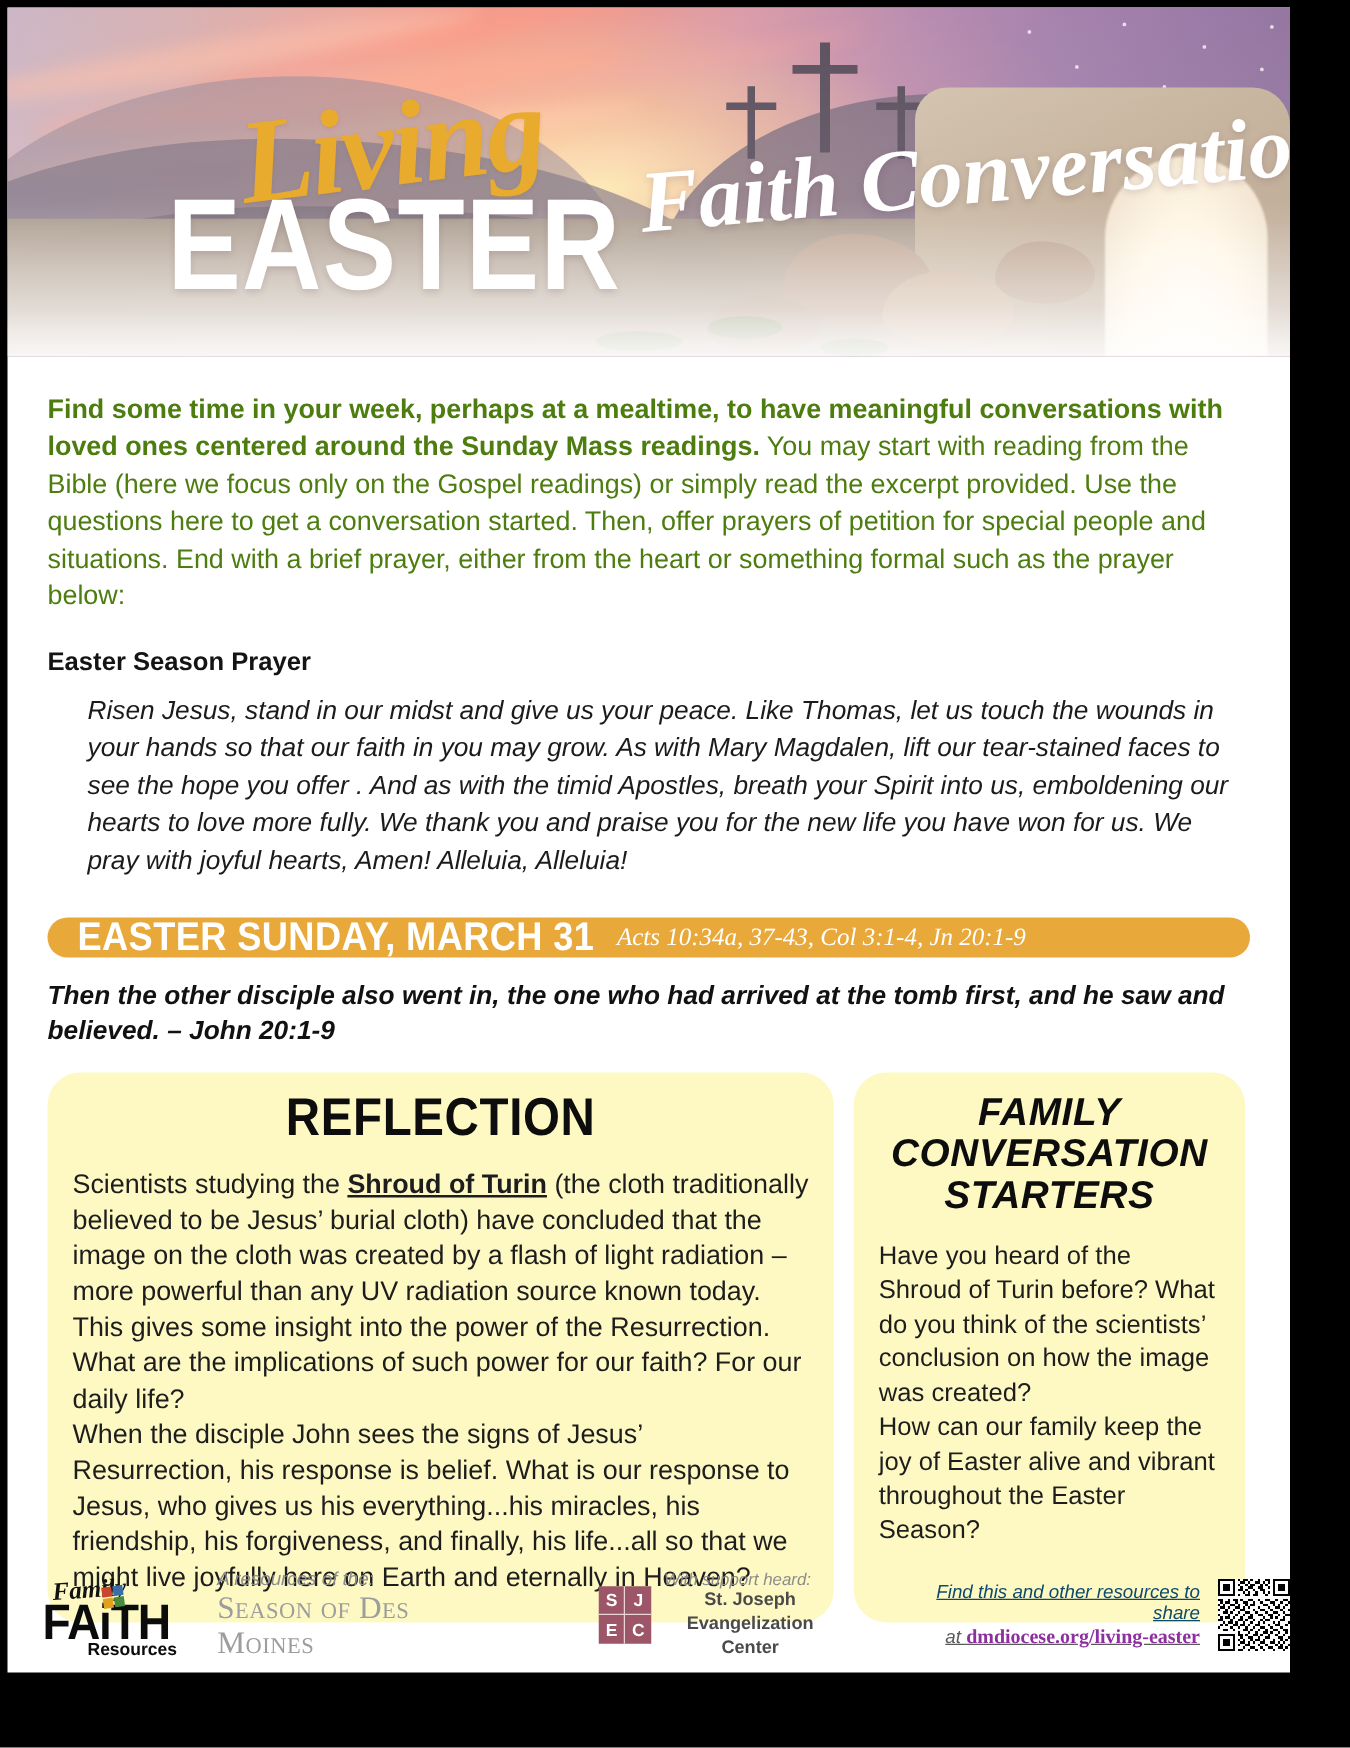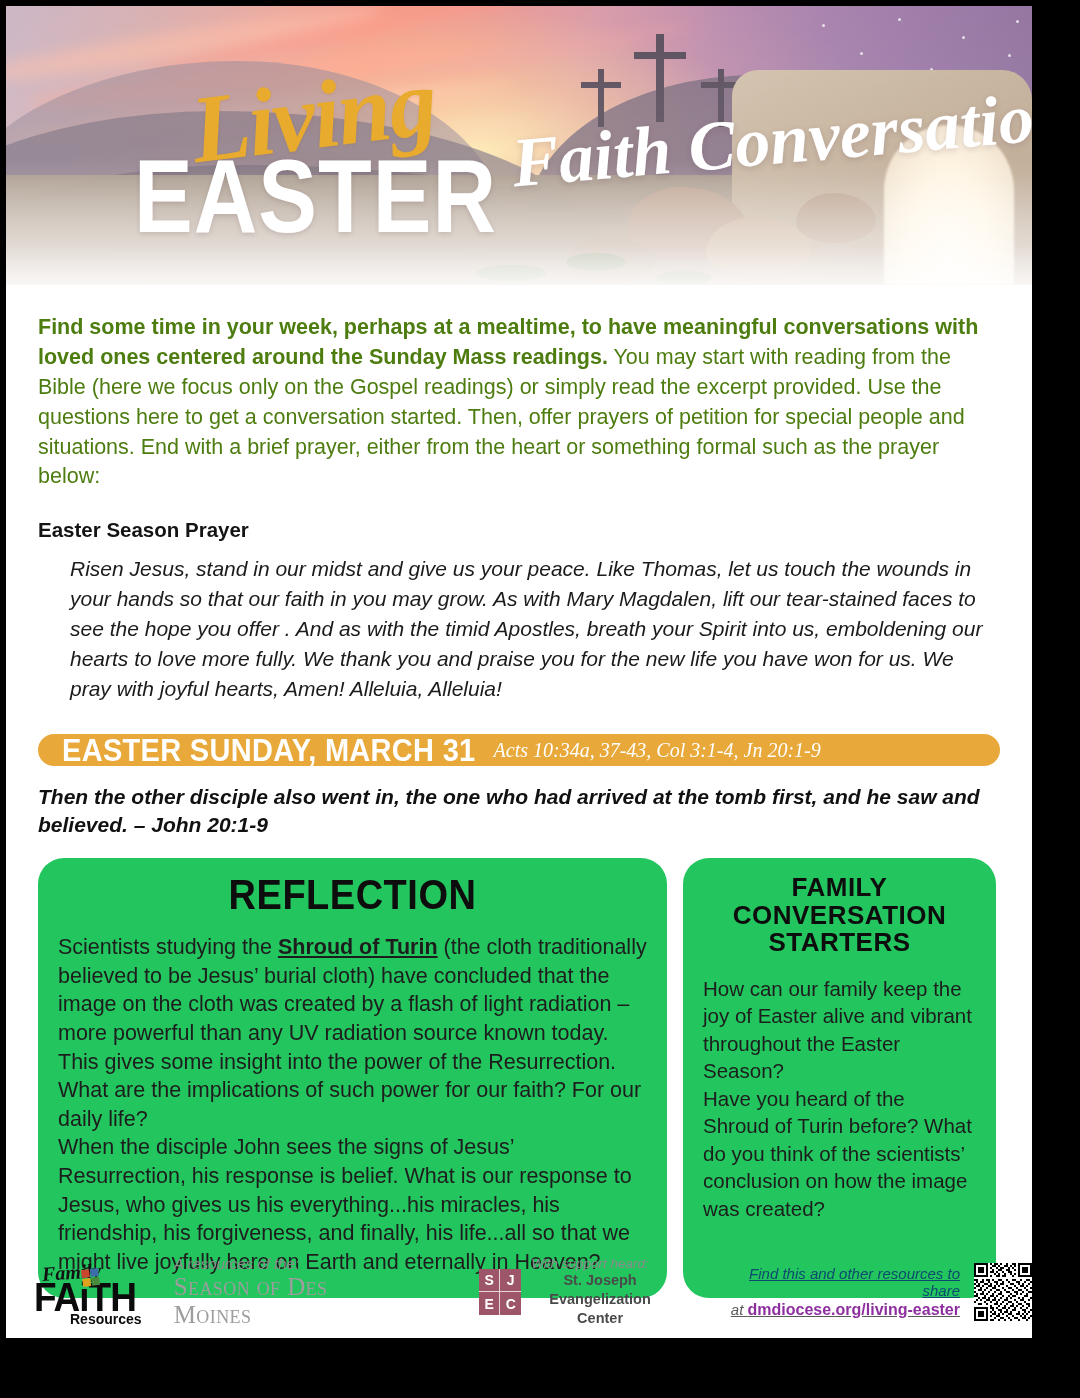--- a/index.html
+++ b/index.html
@@ -191,34 +191,34 @@
     font-size:21px; font-weight:700; font-style:italic;
     line-height:1.33; color:#111111;
   }
 
   
   .cards {
     display:flex; gap:16px;
     margin-top:19px;
   }
   .card {
-    background:#22c55e;
+    background:#fef9c3;
     border-radius:26px;
     padding:16px 20px 22px 20px;
   }
   .card-reflection { width:629px; }
   .card-starters   { width:313px; }
 
   .card-title {
     font-family:"Liberation Sans", sans-serif;
     font-weight:700; text-align:center; color:#0d0d0d;
     letter-spacing:.5px;
   }
   .card-reflection .card-title { font-size:38px; transform:scaleY(1.12); margin-bottom:16px; }
-  .card-starters .card-title   { font-size:26px; line-height:1.06; margin-bottom:18px; }
+  .card-starters .card-title   { font-size:31px; line-height:1.06; margin-bottom:18px;font-style:italic; }
 
   .card-p {
     font-size:21.5px; line-height:1.33; color:#1d1d1d;
   }
   .card-starters .card-p { font-size:20.5px; line-height:1.34; }
   .card-p:last-child { margin-bottom:0; }
   .card-p u { font-weight:700; text-decoration:underline; }
 
   
   .footer {
@@ -289,21 +289,21 @@
   .find { margin-left:60px; text-align:right; }
   .find-line1 {
     font-family:"Liberation Sans", sans-serif; font-style:italic;
     font-size:15px; color:#0c4a6e; text-decoration:underline;
   }
   .find-line2 {
     font-family:"Liberation Sans", sans-serif;
     font-size:15px; color:#5a5a5a; font-style:italic;
     text-decoration:underline; margin-top:2px;
   }
-  .find-line2 b { font-weight:700; color:#8e2fa0; font-style:normal; font-size:16px; }
+  .find-line2 b { font-weight:700; color:#8e2fa0; font-style:normal; font-size:16px;font-family:Liberation Serif, serif; }
 
   .qr { margin-left:14px; width:58px; height:58px; }
   .qr svg { display:block; }
 </style>
 </head>
 <body>
 
 <div class="page">
 
   <div class="header">
@@ -385,22 +385,22 @@
     <div class="cards">
 
       <div class="card card-reflection">
         <div class="card-title">REFLECTION</div>
         <p class="card-p"><span>Scientists studying the </span><u>Shroud of Turin</u><span> (the cloth traditionally believed to be Jesus’ burial cloth) have concluded that the image on the cloth was created by a flash of light radiation – more powerful than any UV radiation source known today. This gives some insight into the power of the Resurrection. What are the implications of such power for our faith? For our daily life?</span></p>
         <p class="card-p">When the disciple John sees the signs of Jesus’ Resurrection, his response is belief. What is our response to Jesus, who gives us his everything...his miracles, his friendship, his forgiveness, and finally, his life...all so that we might live joyfully here on Earth and eternally in Heaven?</p>
       </div>
 
       <div class="card card-starters">
         <div class="card-title">FAMILY CONVERSATION STARTERS</div>
+        <p class="card-p">Have you heard of the Shroud of Turin before? What do you think of the scientists’ conclusion on how the image was created?</p>
         <p class="card-p">How can our family keep the joy of Easter alive and vibrant throughout the Easter Season?</p>
-        <p class="card-p">Have you heard of the Shroud of Turin before? What do you think of the scientists’ conclusion on how the image was created?</p>
       </div>
 
     </div>
   </div>
 
   <div class="footer">
 
     <div class="ff-logo">
       <div class="ff-family">Family</div>
       <div class="ff-faith">FAiTH</div>

